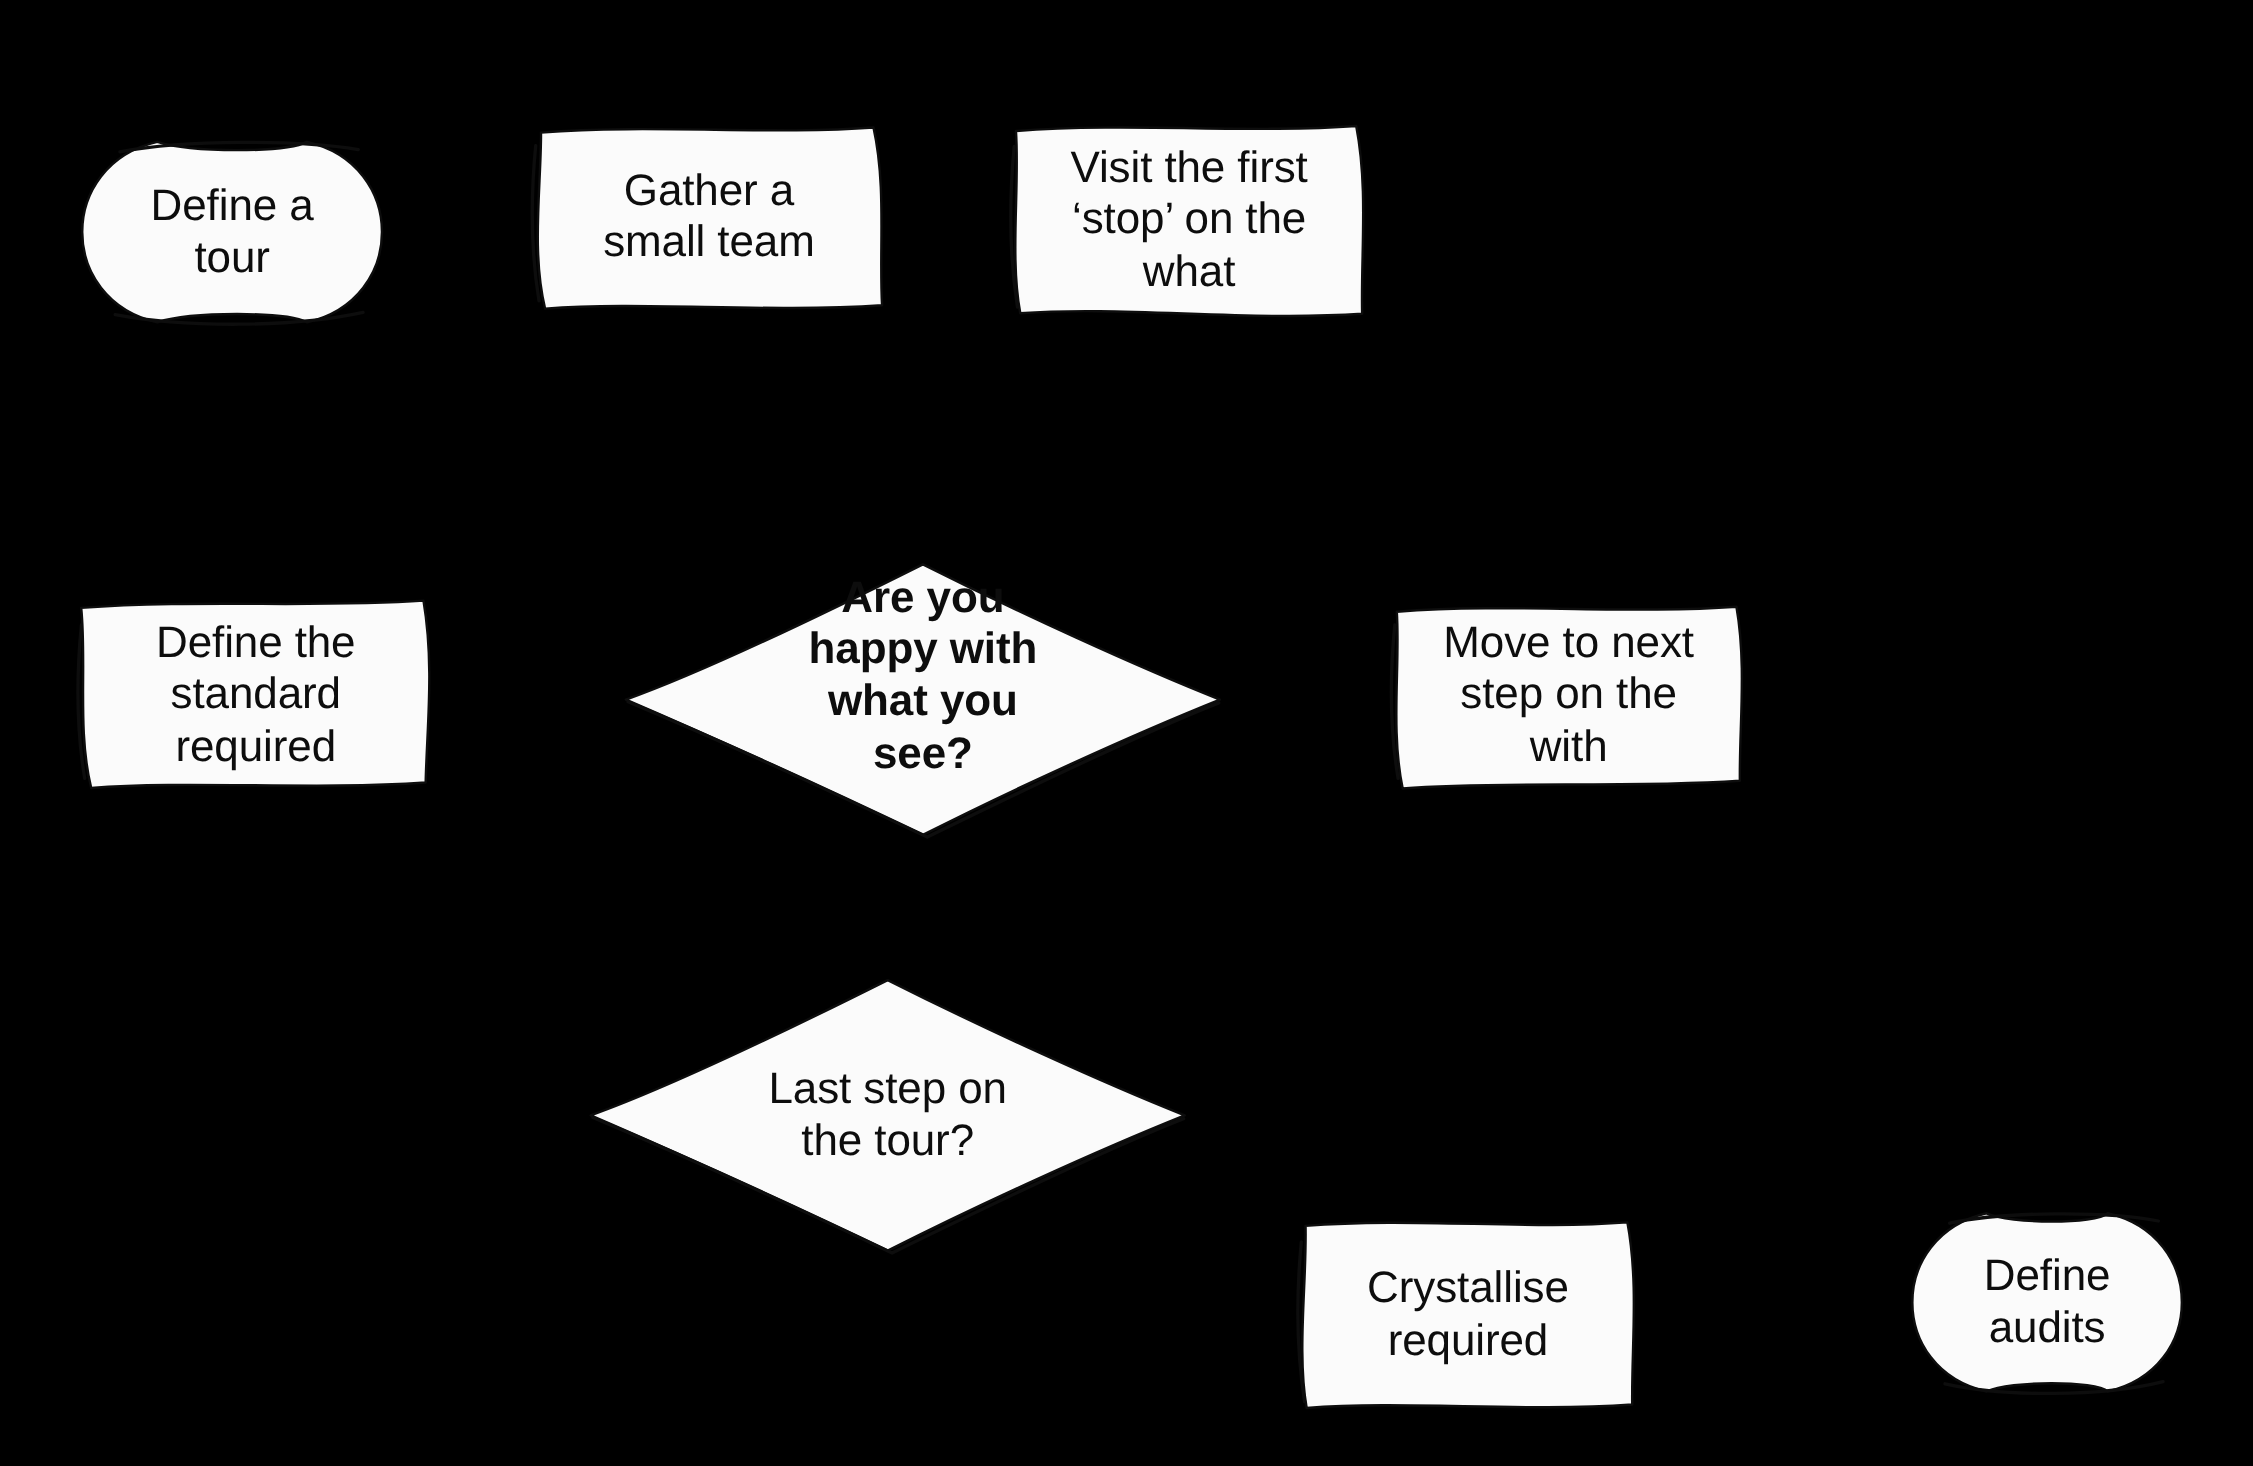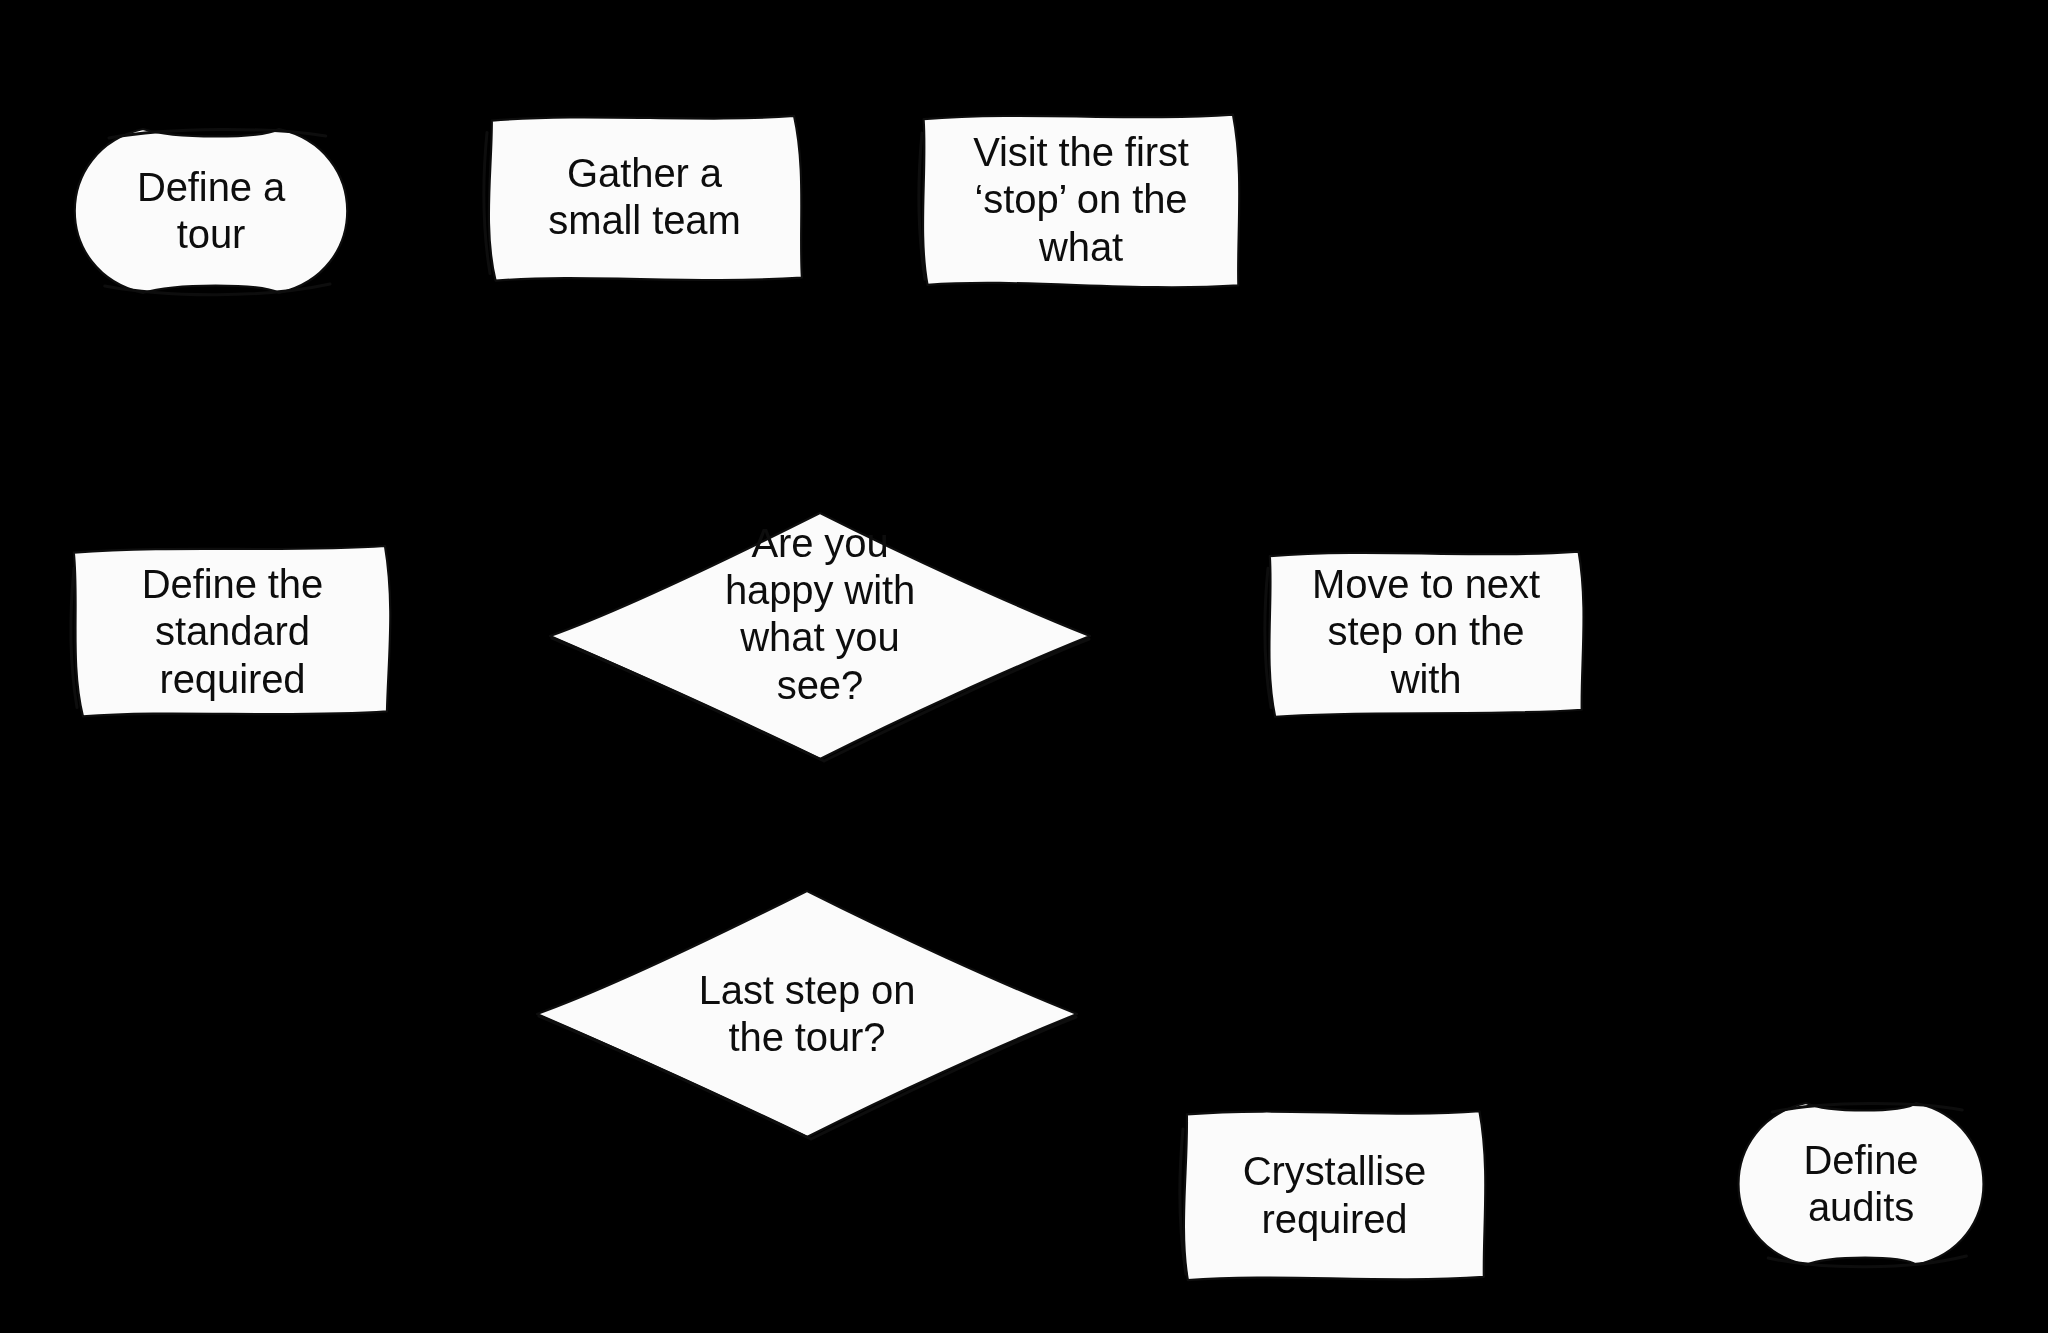--- a/index.html
+++ b/index.html
@@ -87,21 +87,21 @@
     </div>
     <div class="node process" style="left: 74px; top: 548px; width: 317px; height: 168px;">
       <svg viewBox="0 0 317 168" preserveAspectRatio="none">
         <path d="M -0.18541645097138826 4.643757588753942 C 104.61 -3.3562424112460576, 215.56 5.0019053396972595, 310.97194374310493 -1.9980946603027405 C 321 57.120000000000005, 314 114.24000000000001, 312.9714341212821 163.36154797996278 C 209.22 170.36154797996278, 98.27 161.34044908771466, 8.91049191928687 168.34044908771466 C -4 115.91999999999999, 5 55.440000000000005, -0.18541645097138826 4.643757588753942 Z" fill="#fbfbfb" stroke="#0d0d0d" stroke-width="2.2" stroke-linejoin="round"></path>
         <path d="M 0 20.16 C -5 70.56, -4 117.6, 3 159.6" fill="none" stroke="#0d0d0d" stroke-width="3" stroke-linecap="round"></path>
       </svg>
       <div class="label">Define the
 standard
 required</div>
     </div>
-    <div class="node decision diamond d-happy" style="left: 549px; top: 512px; width: 542px; height: 248px;">
+    <div class="node decision diamond d-happy" style="left: 568px; top: 512px; width: 542px; height: 248px; font-weight: bold;">
       <svg viewBox="0 0 542 248" preserveAspectRatio="none">
         <path d="M 271 1 C 357.72 44.64, 466.12 94.24, 541 124 C 460.7 156.24, 352.3 205.84, 271 247 C 184.28 205.84, 75.88000000000001 156.24, 1 124 C 70.46000000000001 99.2, 178.86 47.12, 271 1 Z" fill="#fbfbfb" stroke="#0d0d0d" stroke-width="2.2" stroke-linejoin="round"></path>
         <path d="M 3 126 C 86.72 161.2, 195.12 210.8, 275 249 C 363.14 205.84, 471.53999999999996 153.76, 540 127" fill="none" stroke="#0d0d0d" stroke-width="3" stroke-linecap="round"></path>
       </svg>
       <div class="label">Are you
 happy with
 what you
 see?</div>
     </div>
     <div class="node process" style="left: 1268px; top: 548px; width: 316px; height: 168px;">

